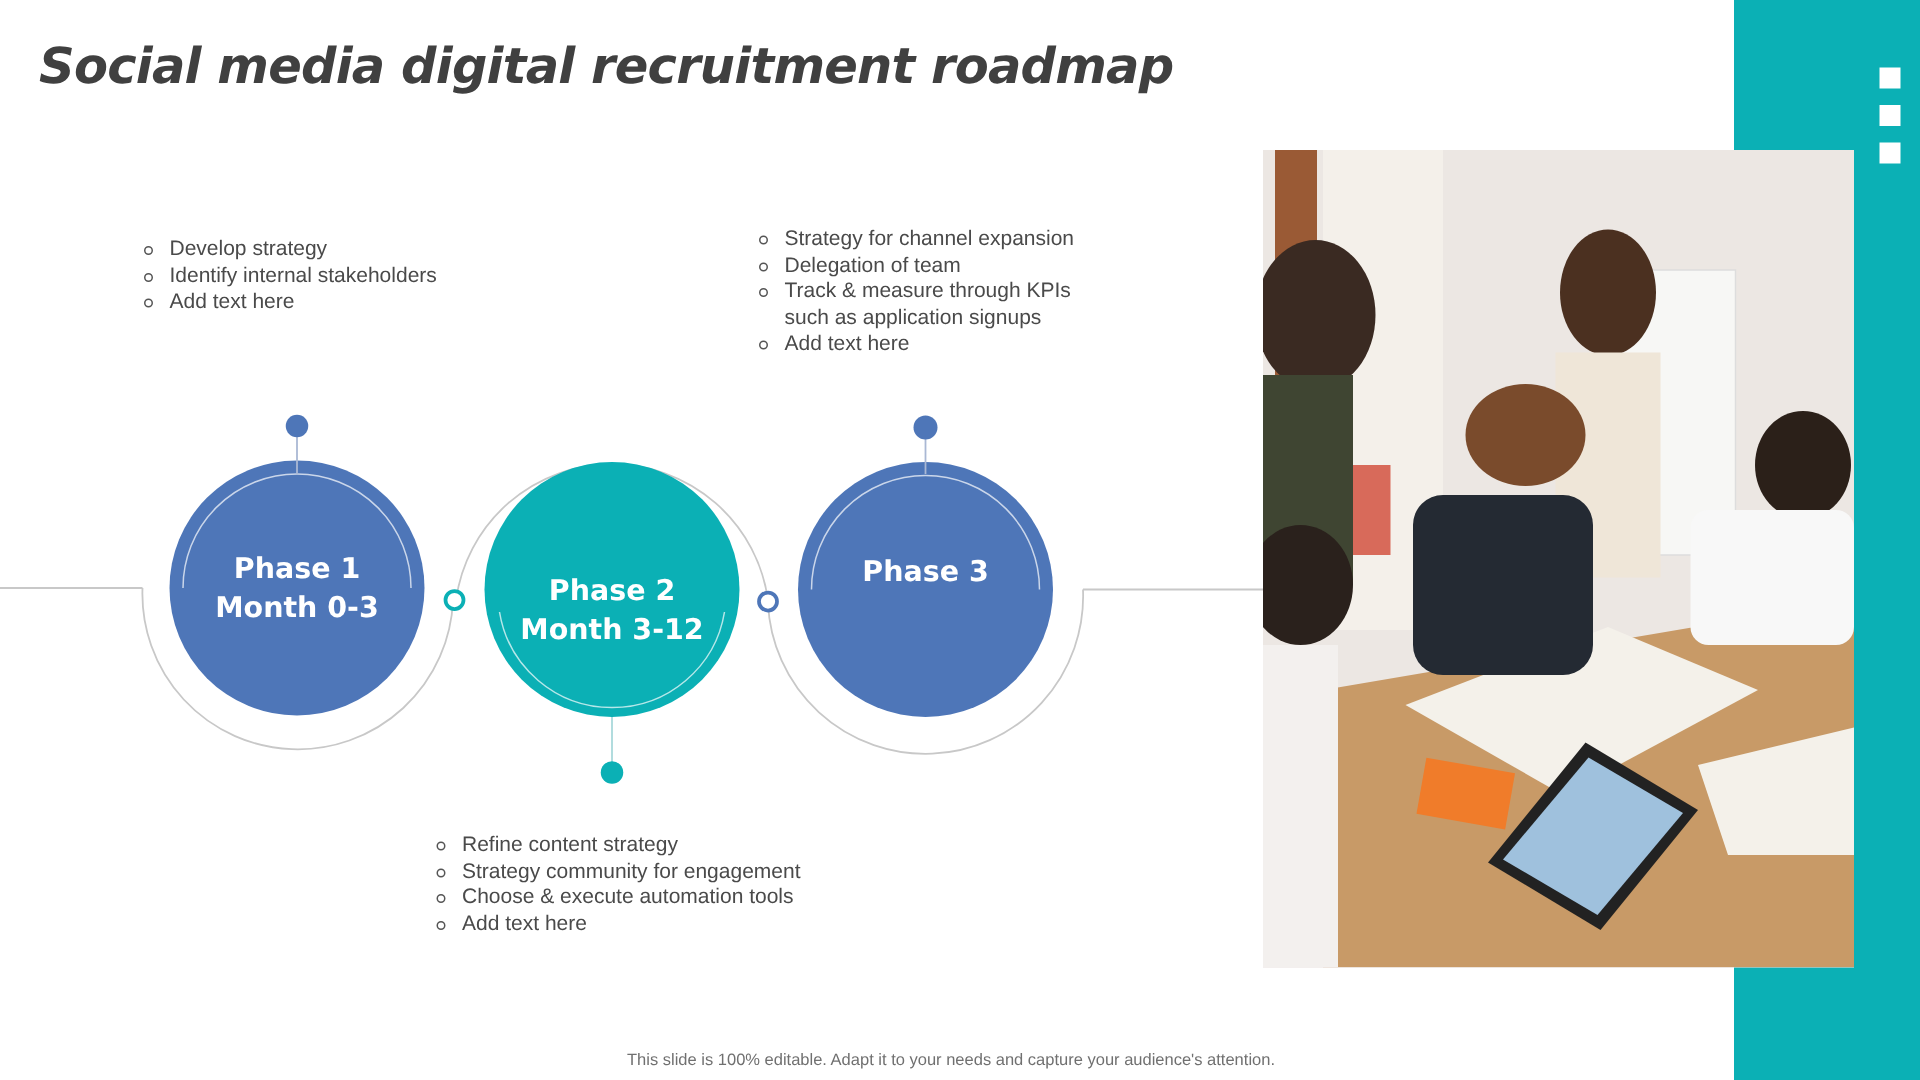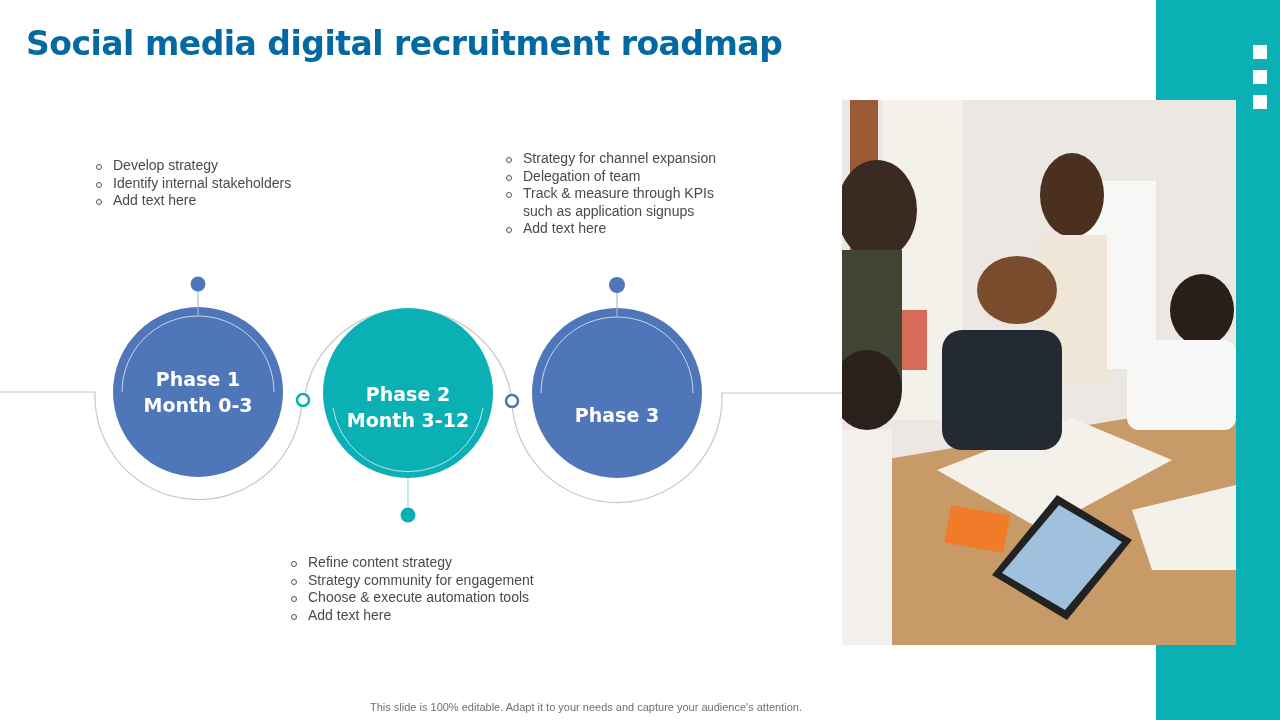--- a/index.html
+++ b/index.html
@@ -3,21 +3,21 @@
 <meta charset="utf-8">
 <style>
   html, body { margin: 0; padding: 0; }
   body {
     width: 1280px; height: 720px; position: relative; overflow: hidden;
     background: #ffffff; font-family: "Liberation Sans", sans-serif;
   }
   .title {
     position: absolute; left: 26px; top: 24px;
     font-family: "DejaVu Sans", sans-serif; font-weight: bold;
-    font-size: 33px; letter-spacing: -0.5px; color: #0369a1; margin: 0;
+    font-size: 33px; letter-spacing: -0.5px; color: #404040; margin: 0; font-style: italic;
   }
   .teal-bar {
     position: absolute; left: 1156px; top: 0; width: 124px; height: 720px;
   }
   .menu-squares { position: absolute; left: 1253px; top: 45px; width: 14px; }
   .menu-squares span {
     display: block; width: 14px; height: 14px; background: #ffffff; margin-bottom: 11px;
   }
   .photo {
     position: absolute; left: 842px; top: 100px; width: 394px; height: 545px; overflow: hidden;
@@ -32,21 +32,21 @@
     position: absolute; margin: 0; padding: 0; list-style: none;
     font-size: 14px; color: #4a4a4a; line-height: 17.5px;
   }
   .bullets li { position: relative; padding-left: 18px; }
   .bullets li::before {
     content: ""; position: absolute; left: 1px; top: 7px; width: 4px; height: 4px;
     border: 1px solid #555; border-radius: 50%;
   }
   .footer {
     position: absolute; left: 0; width: 1172px; top: 701px; text-align: center;
-    font-size: 11px; color: #707070;
+    font-size: 11px; color: #707070; padding-left: 48px;
   }
 </style>
 </head>
 <body>
 
 <h1 class="title">Social media digital recruitment roadmap</h1>
 
 <div class="teal-bar" style="background:#0bb0b5;"></div>
 <div class="menu-squares">
   <span></span>
@@ -113,21 +113,21 @@
 </svg>
 
 <div class="phase-label" style="left:113px; top:366px;">
   <div>Phase 1</div>
   <div>Month 0-3</div>
 </div>
 <div class="phase-label" style="left:323px; top:381px;">
   <div>Phase 2</div>
   <div>Month 3-12</div>
 </div>
-<div class="phase-label" style="left:532px; top:368px;margin-top:34px;">
+<div class="phase-label" style="left:532px; top:368px;">
   <div>Phase 3</div>
 </div>
 
 <ul class="bullets" style="left:95px; top:145px; width:220px;margin-top:12px;">
   <li>Develop strategy</li>
   <li>Identify internal stakeholders</li>
   <li>Add text here</li>
 </ul>
 
 <ul class="bullets" style="left:505px; top:150px; width:240px;">

